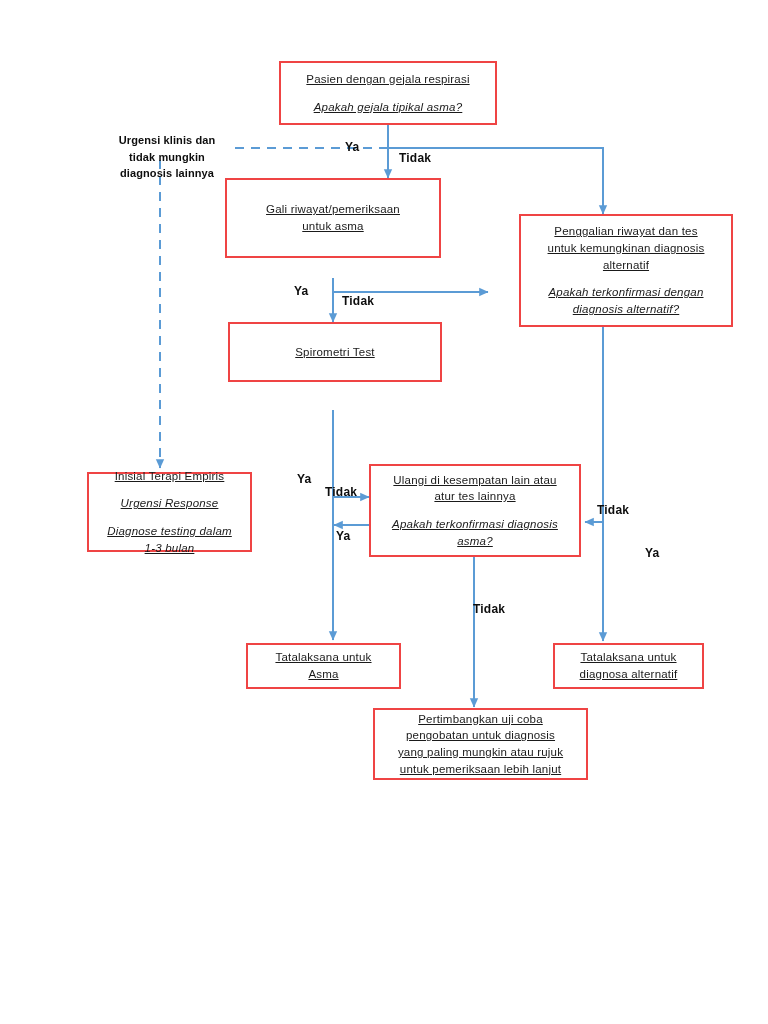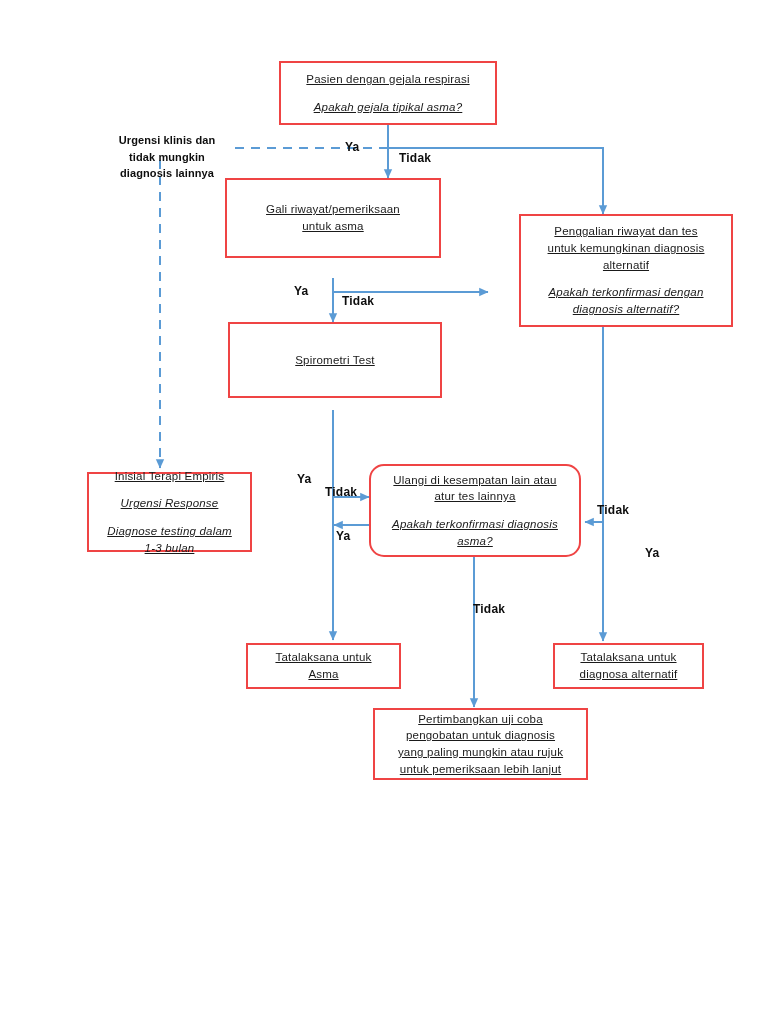--- a/index.html
+++ b/index.html
@@ -134,34 +134,34 @@
     <span class="ln">Penggalian riwayat dan tes</span>
     <span class="ln">untuk kemungkinan diagnosis</span>
     <span class="ln">alternatif</span>
   </span>
   <span class="para it">
     <span class="ln">Apakah terkonfirmasi dengan</span>
     <span class="ln">diagnosis alternatif?</span>
   </span>
 </div>
 
-<div class="node" style="left:228px; top:322px; width:214px; height:76px;">
+<div class="node" style="left:228px; top:322px; width:214px; height:60px;">
   <span class="para">Spirometri Test</span>
 </div>
 
 <div class="node" style="left:87px; top:472px; width:165px; height:80px;">
   <span class="para">Inisial Terapi Empiris</span>
   <span class="para it">Urgensi Response</span>
   <span class="para it">
     <span class="ln">Diagnose testing dalam</span>
     <span class="ln">1-3 bulan</span>
   </span>
 </div>
 
-<div class="node" style="left:369px; top:464px; width:212px; height:93px;border-radius:15px;">
+<div class="node" style="left:369px; top:464px; width:212px; height:93px;">
   <span class="para">
     <span class="ln">Ulangi di kesempatan lain atau</span>
     <span class="ln">atur tes lainnya</span>
   </span>
   <span class="para it">
     <span class="ln">Apakah terkonfirmasi diagnosis</span>
     <span class="ln">asma?</span>
   </span>
 </div>
 

